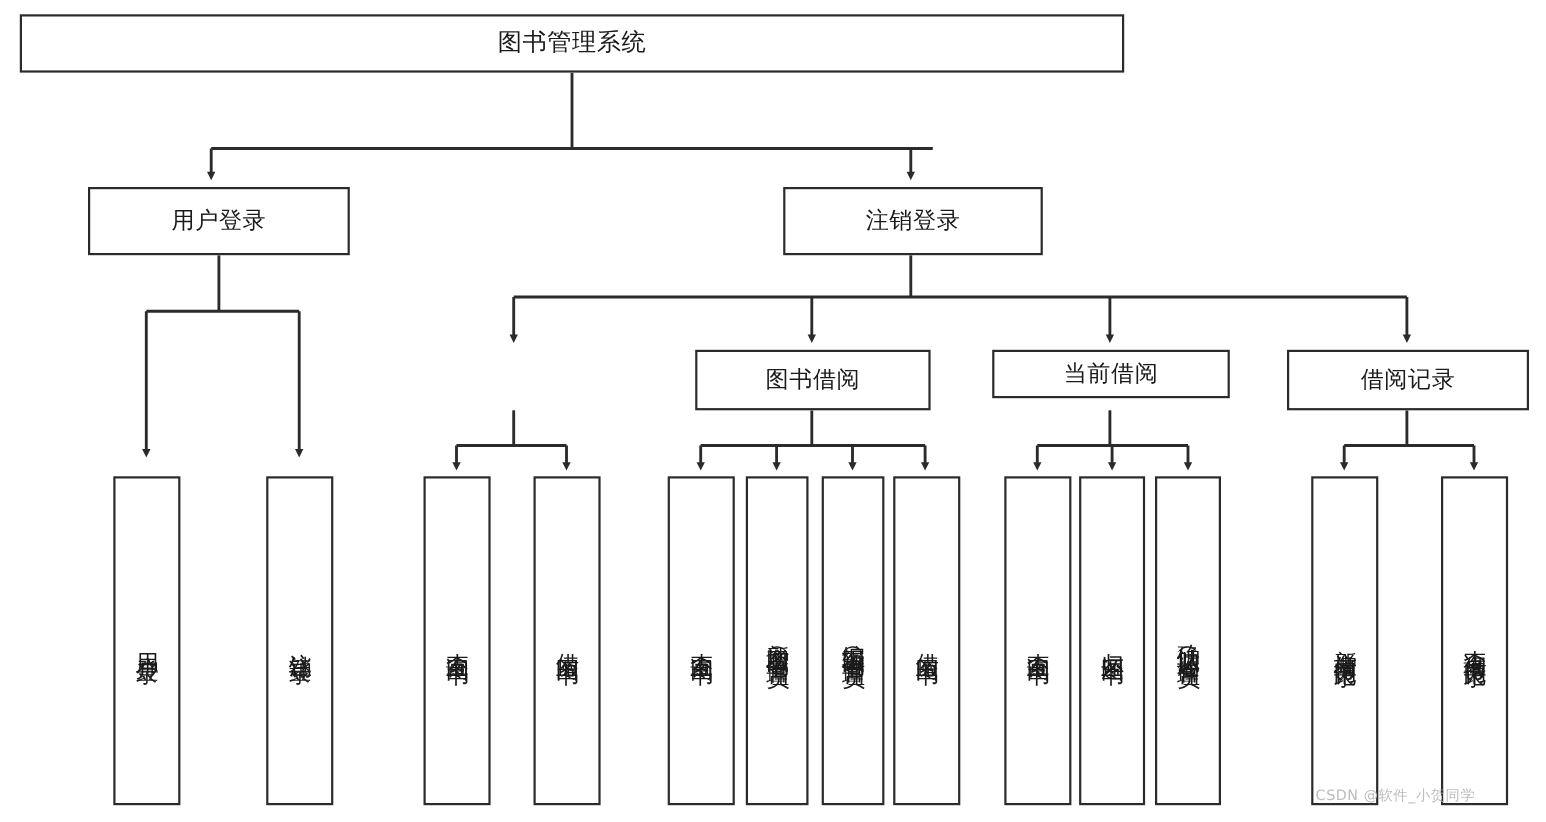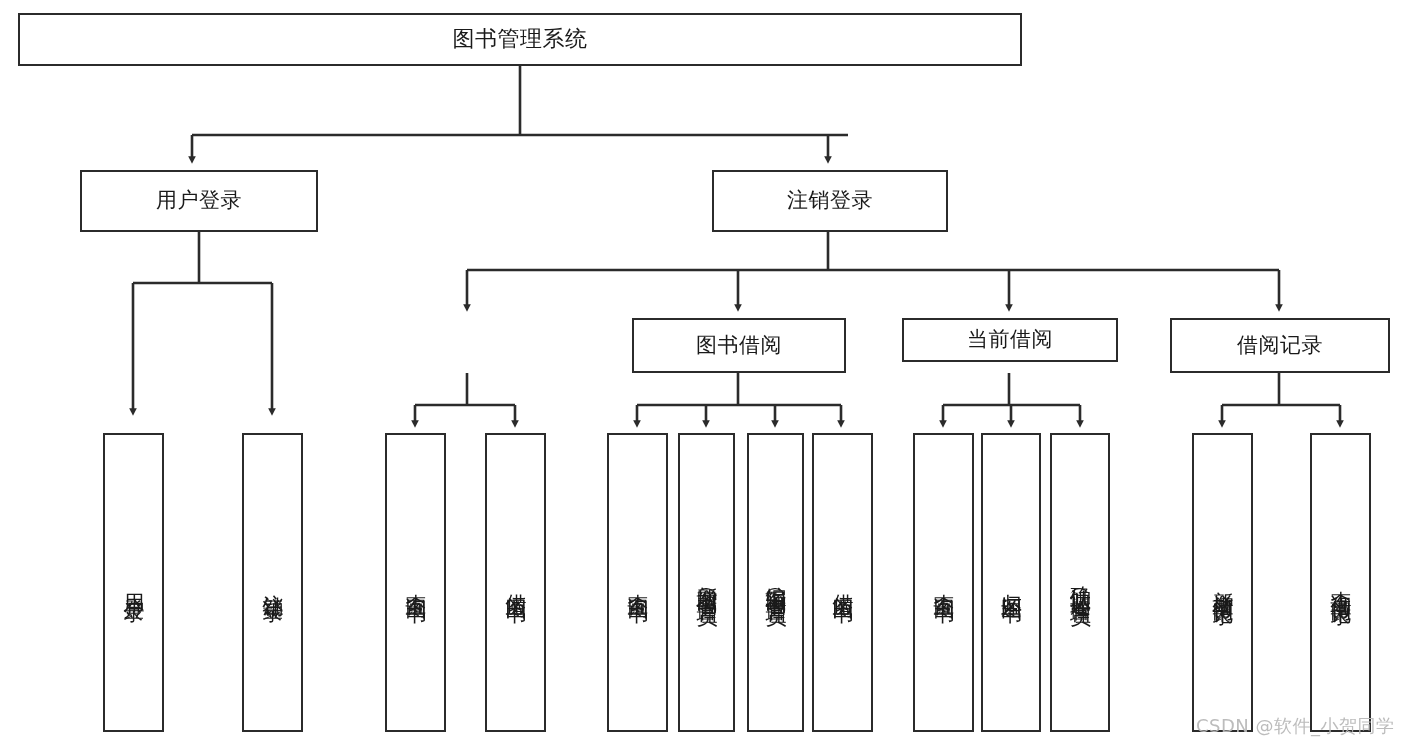--- a/index.html
+++ b/index.html
@@ -57,21 +57,21 @@
     text-orientation: upright;
     font-size: 21px;
     letter-spacing: 3px;
     line-height: 1;
     text-align: center;
   }
   .watermark {
     position: absolute;
     z-index: 5;
     color: #b9b9b9;
-    font-size: 18px;
+    font-size: 13px;
     white-space: nowrap;
     letter-spacing: 0.5px;
     opacity: 0.95;
   }
 </style>
 </head>
 <body>
 
 <div id="diagram-root">
 

